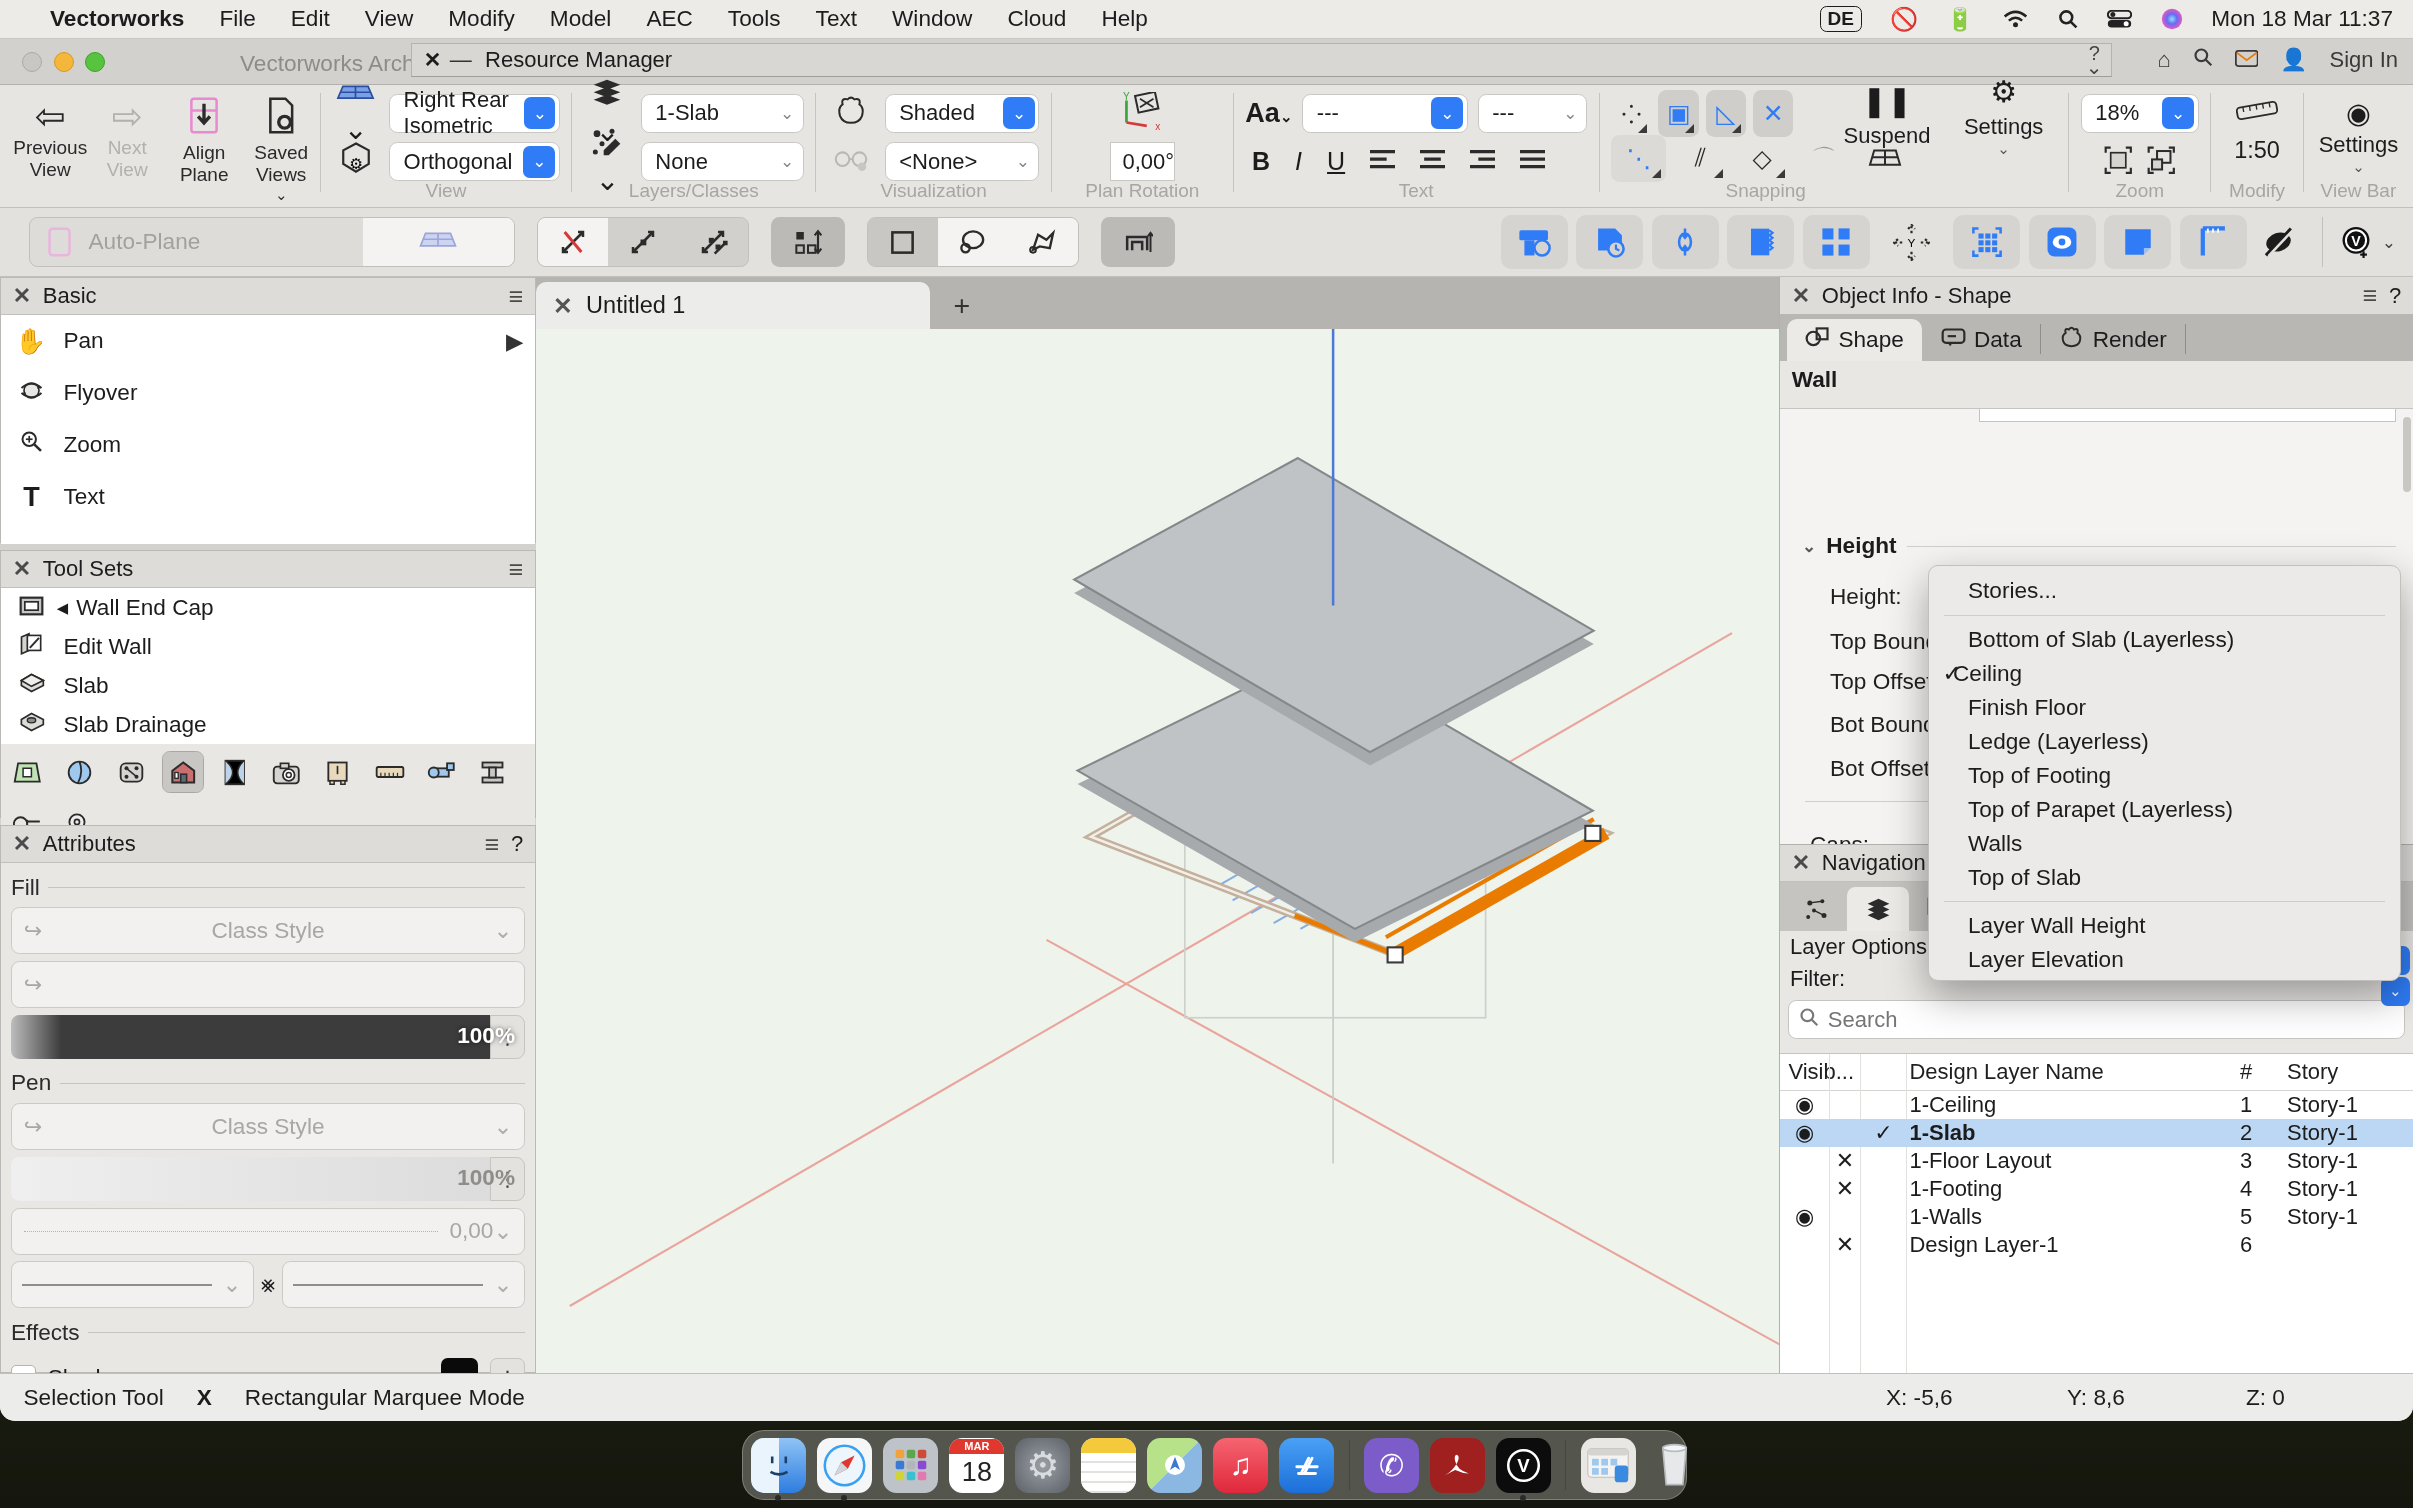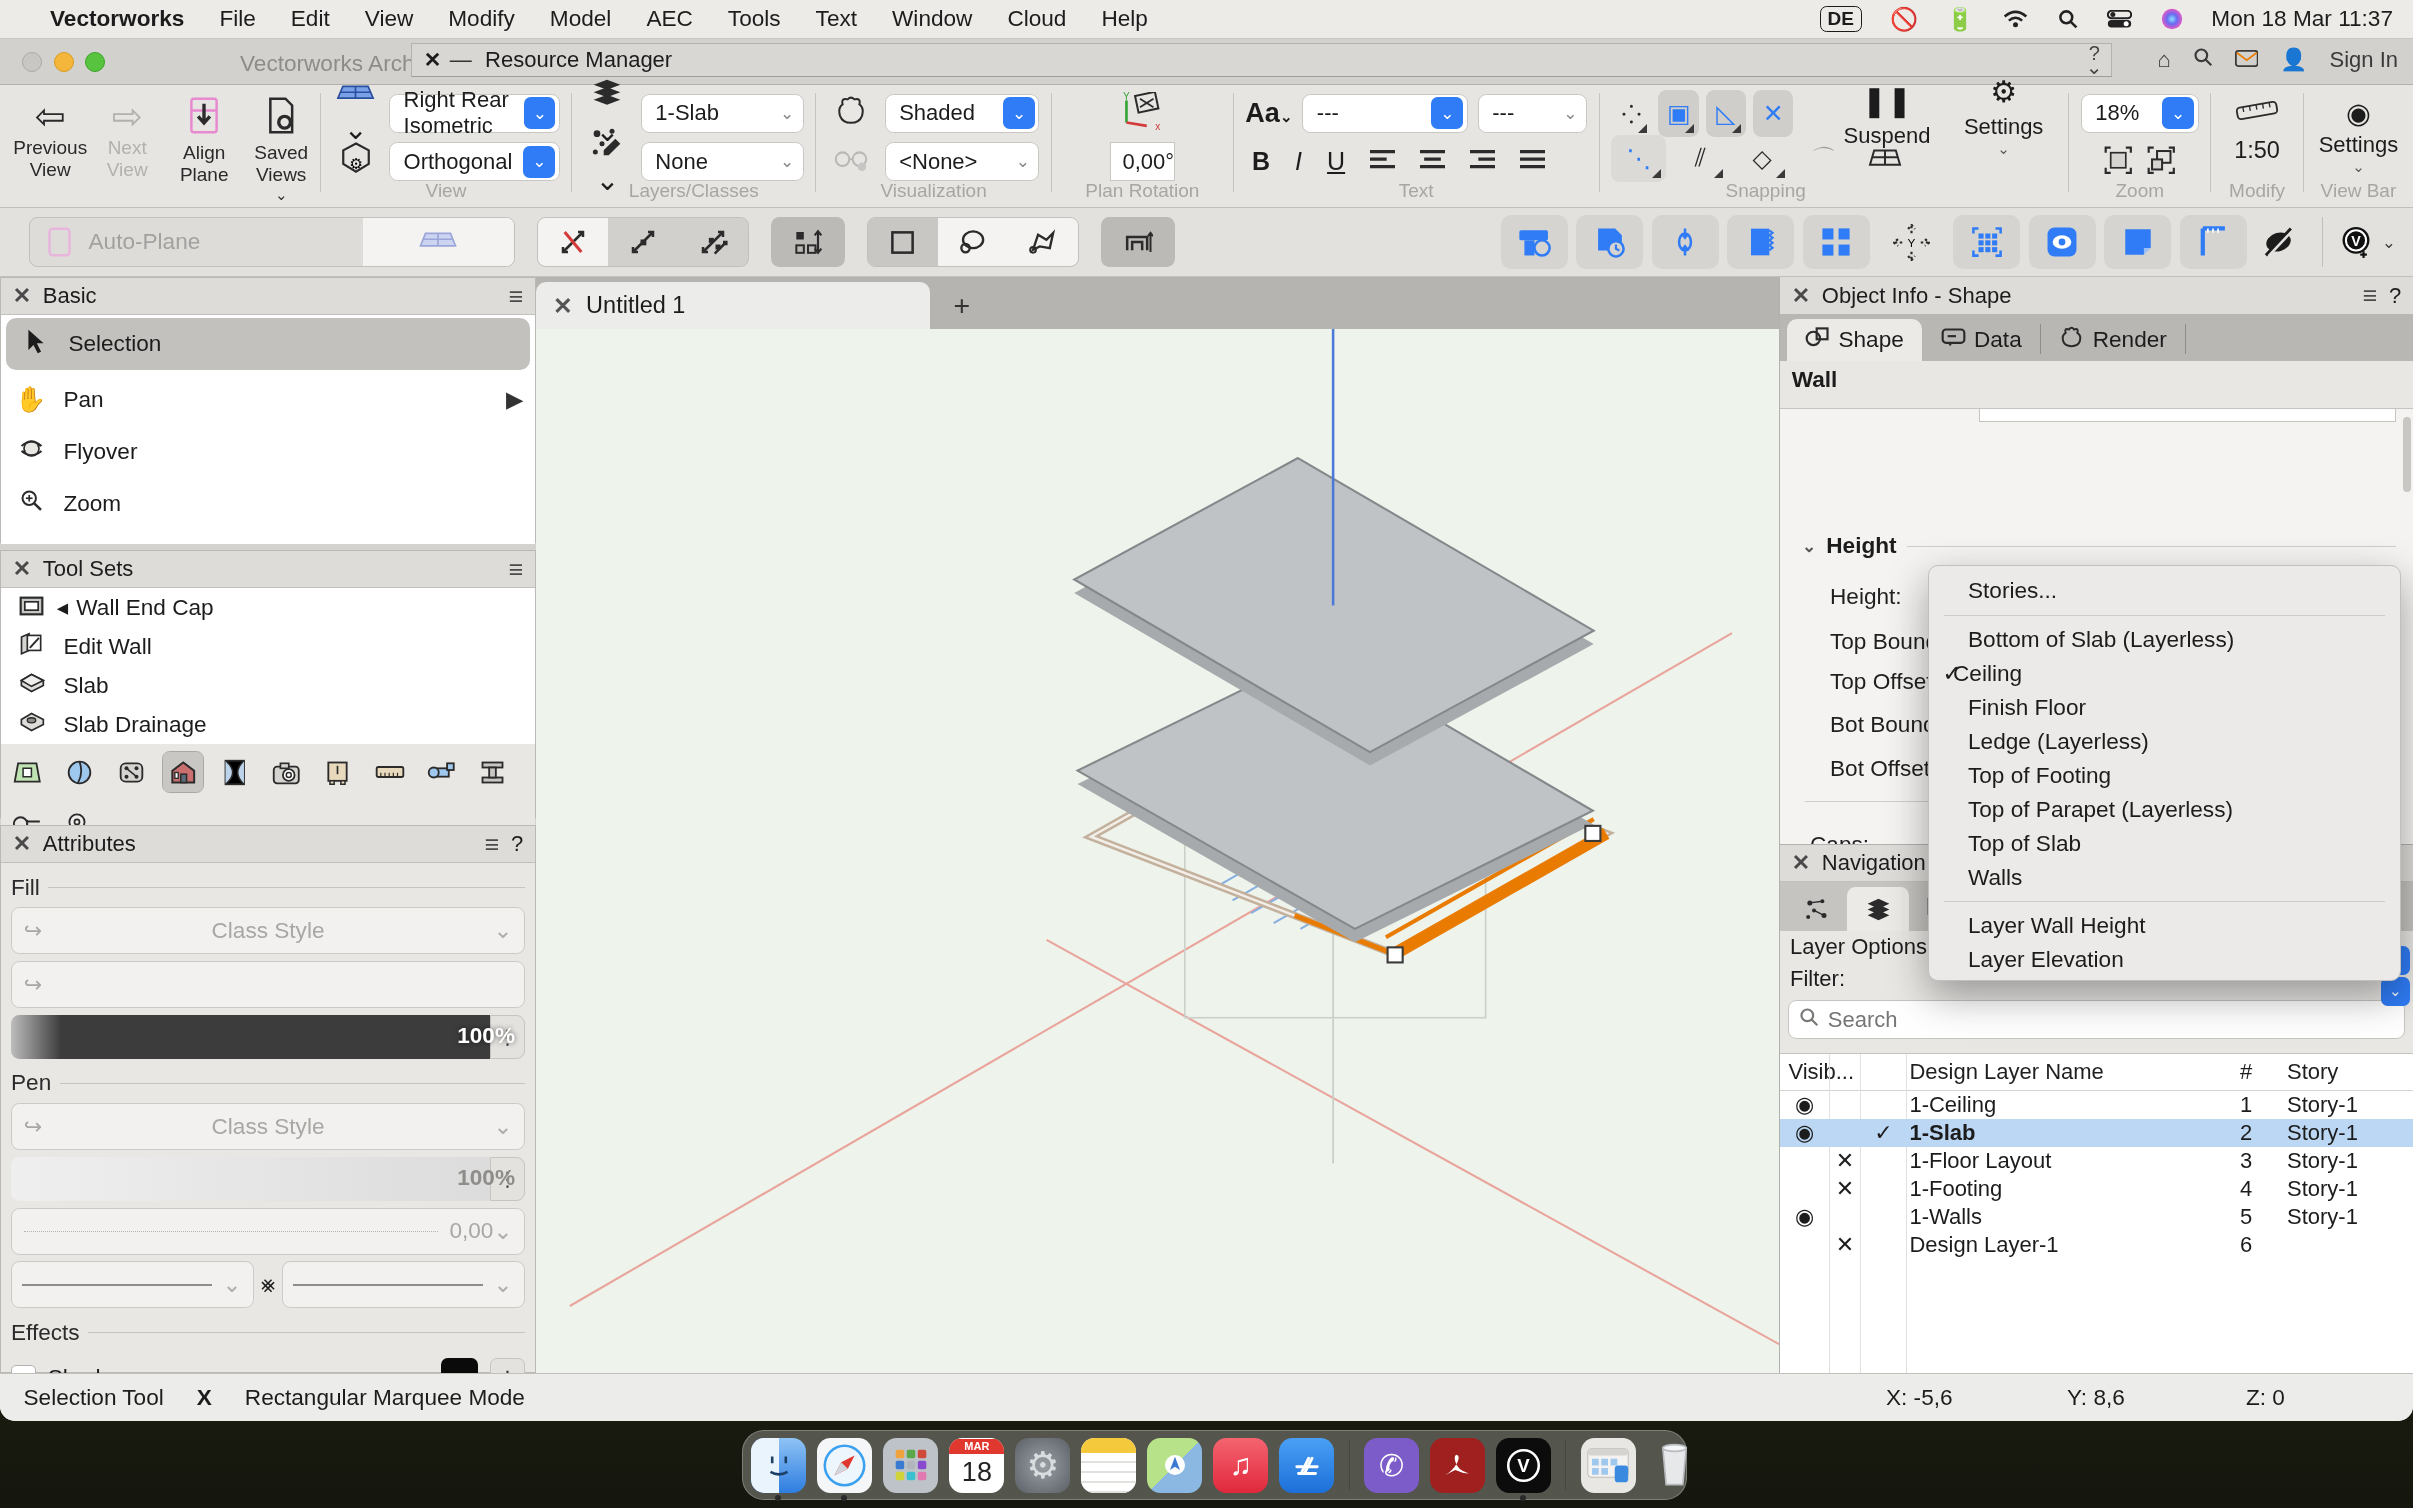--- a/index.html
+++ b/index.html
@@ -754,28 +754,20 @@
 
   <div class="lcol">
 
     <div class="pal" style="top:0;height:266px;">
       <div class="pal-title">
         <span class="x">✕</span>
         <span class="name">Basic</span>
         <span class="burger">≡</span>
       </div>
       <div class="toollist" style="height:229px;overflow:hidden;">
-        <div class="tool-row sel">
-          <span class="ticon">
-            <svg width="22" height="27" viewBox="0 0 26 32">
-                <path d="M4 2 L4 26 L10 20 L15 30 L19 28 L14 18 L22 18 Z" fill="#1c1c1c"></path>
-              </svg>
-          </span>
-          <span>Selection</span>
-        </div>
         <div class="tool-row">
           <span class="ticon">✋</span>
           <span>Pan</span>
           <span class="ric">▶</span>
         </div>
         <div class="tool-row">
           <span class="ticon">
             <svg width="25" height="25" viewBox="0 0 30 30">
                 <circle cx="15" cy="15" r="9" fill="#e9e7e4" stroke="#2b2b2b" stroke-width="2"></circle>
                 <path d="M3 12 Q15 2 27 12 M27 18 Q15 28 3 18" fill="none" stroke="#2b2b2b" stroke-width="2.4"></path>
@@ -1286,24 +1278,24 @@
     <div class="pm-item">
         <span>Ledge (Layerless)</span>
       </div>
     <div class="pm-item">
         <span>Top of Footing</span>
       </div>
     <div class="pm-item">
         <span>Top of Parapet (Layerless)</span>
       </div>
     <div class="pm-item">
+        <span>Walls</span>
+      </div>
+    <div class="pm-item">
         <span>Top of Slab</span>
-      </div>
-    <div class="pm-item">
-        <span>Walls</span>
       </div>
     <div class="pm-sep"></div>
     <div class="pm-item">
         <span>Layer Wall Height</span>
       </div>
     <div class="pm-item">
         <span>Layer Elevation</span>
       </div>
   </div>
 

